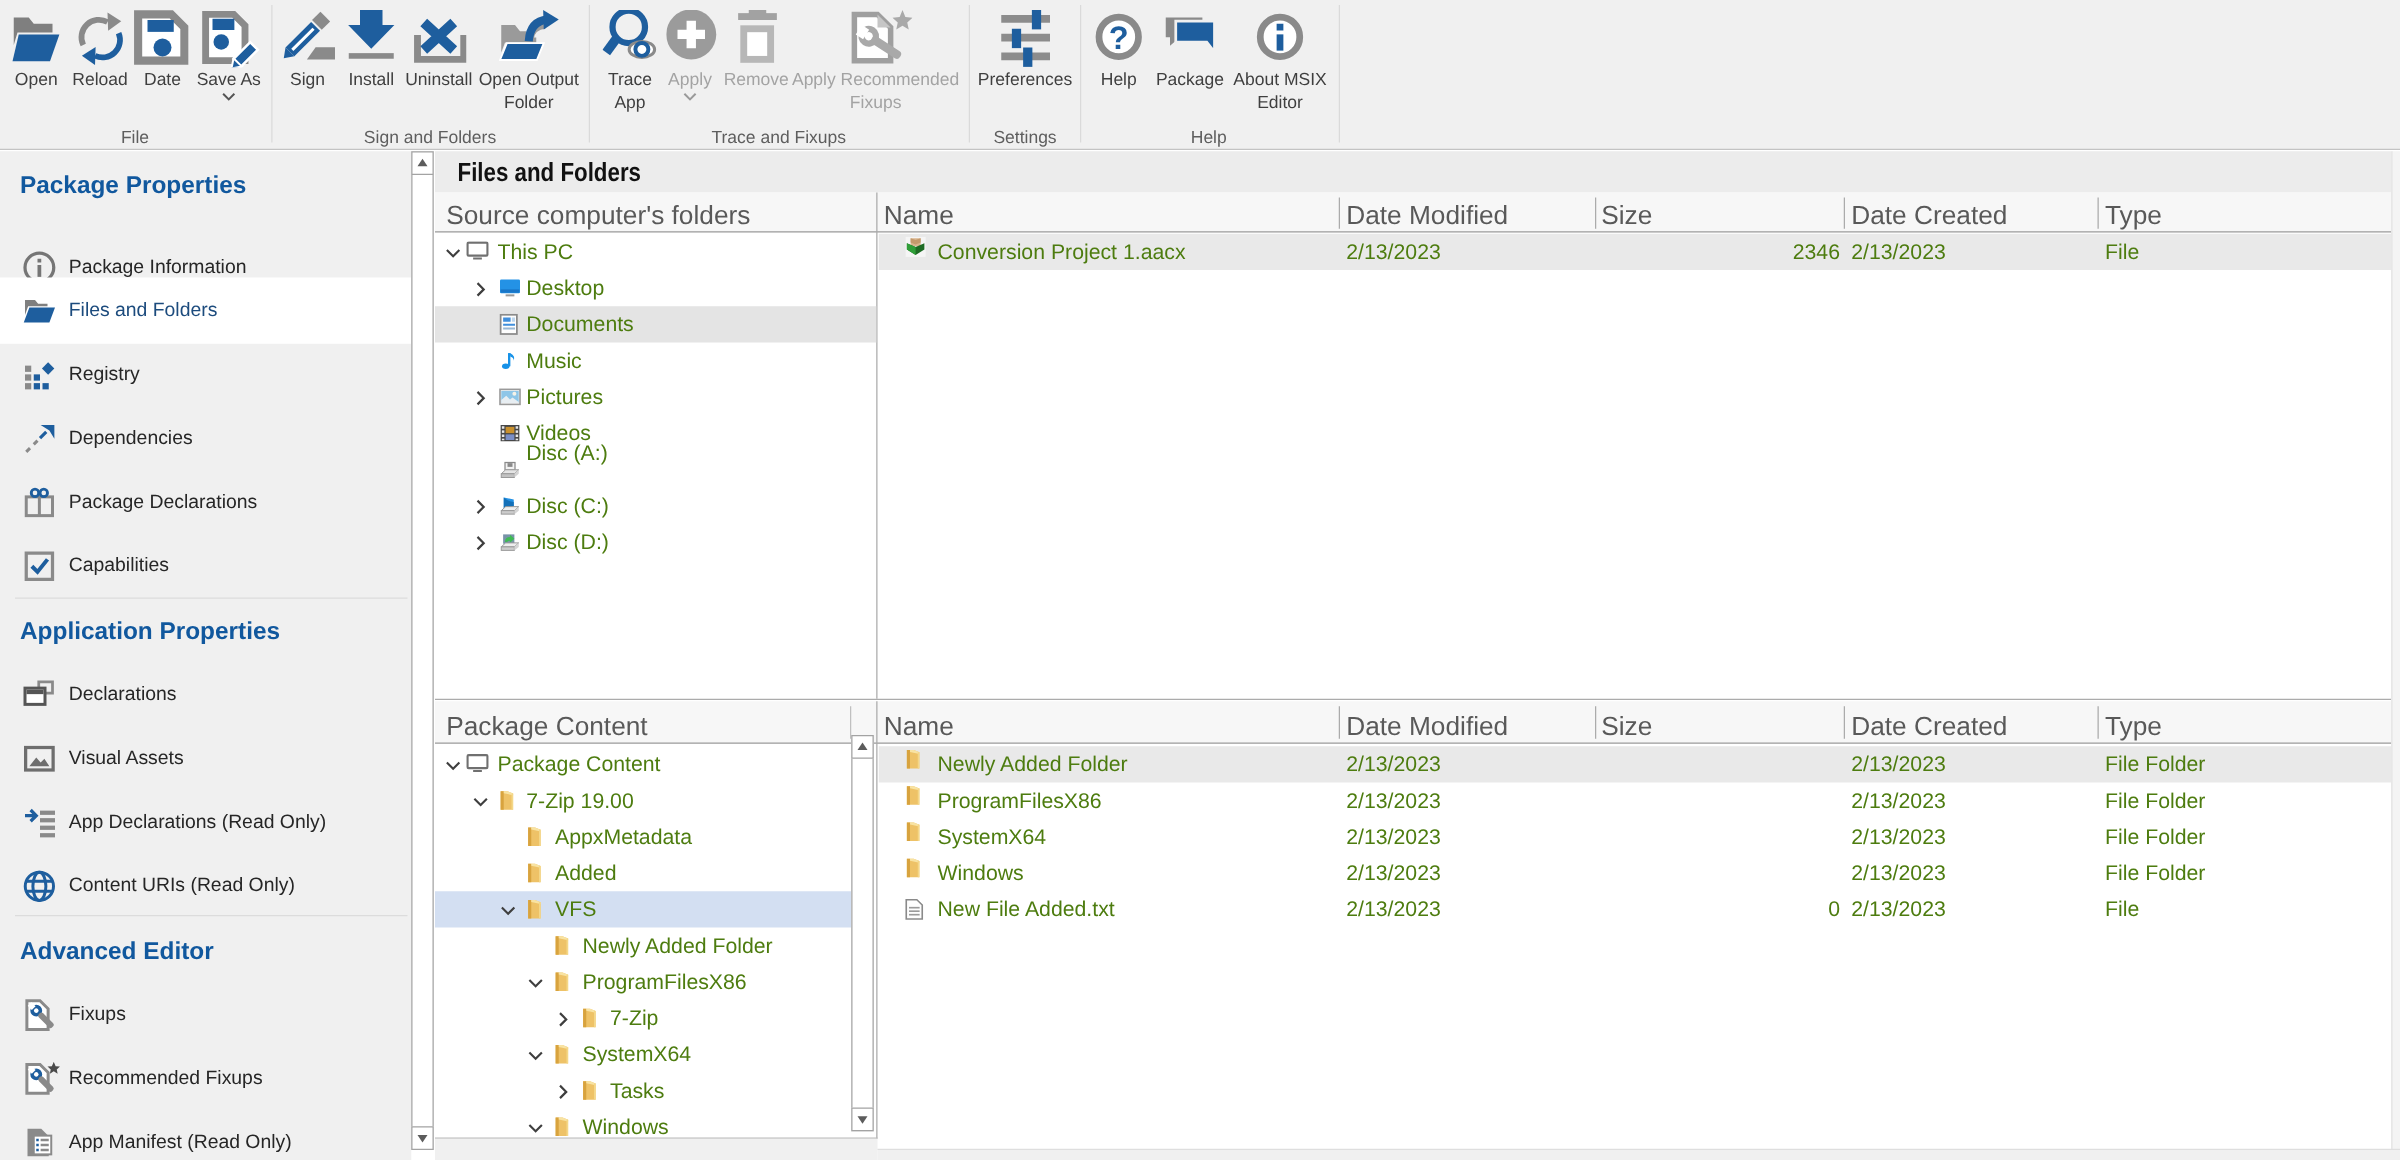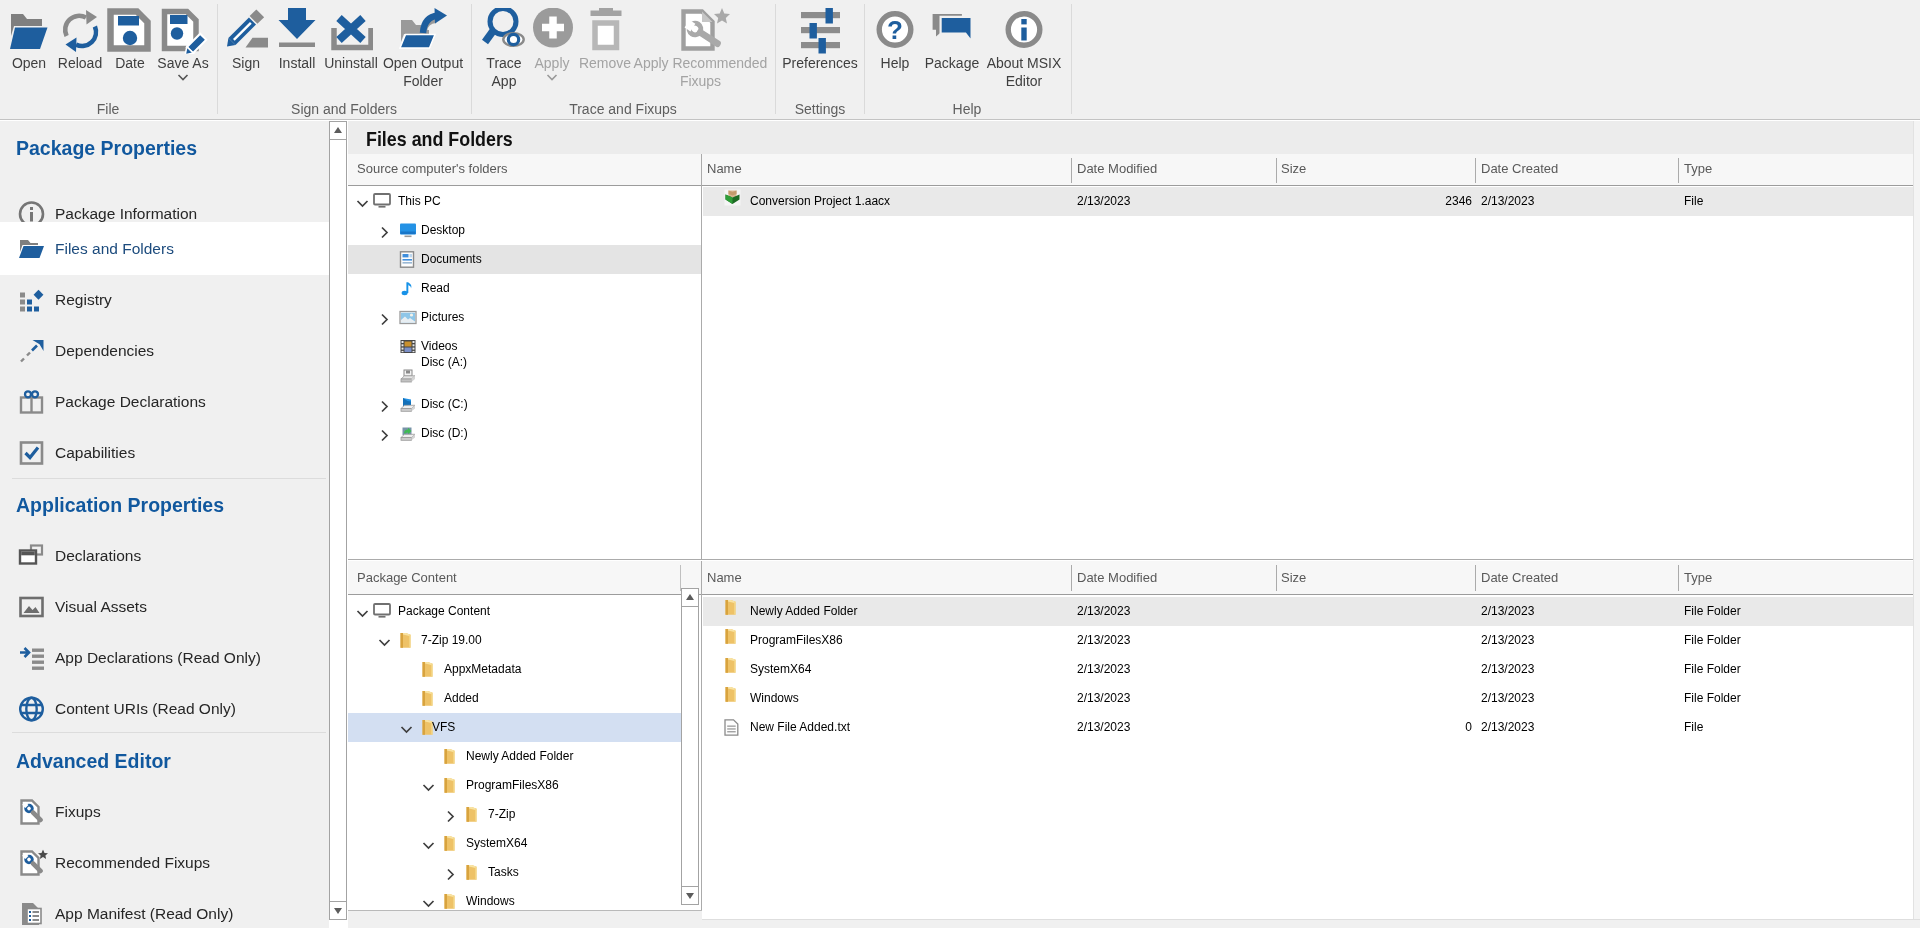--- a/index.html
+++ b/index.html
@@ -14,22 +14,22 @@
 .chev{display:block;margin:2px auto 0}
 .sidebar{left:0;top:121px;width:329px;height:807px;background:#f0f0f0}
 .shead{left:16px;font-size:19.5px;font-weight:bold;color:#11589e;white-space:nowrap}
 .sitem{left:0;width:329px;height:51px}
 .sitem .txt{position:absolute;left:55px;top:50%;transform:translateY(-50%);font-size:15.5px;color:#262626;white-space:nowrap}
 .sitem svg{position:absolute;left:18px;top:50%;transform:translateY(-50%)}
 .ssep{left:12px;width:314px;height:1px;background:#dcdcdc}
 .vline{width:1px;background:#ababab}
 .hline{height:1px;background:#ababab}
 .hdr{background:#f7f7f7;border-bottom:1px solid #9c9c9c}
-.htxt{font-size:13px;color:#595959;white-space:nowrap}
-.tt{position:absolute;font-size:12px;color:#000000;line-height:29px;white-space:nowrap}
+.htxt{font-size:21px;color:#595959;white-space:nowrap}
+.tt{position:absolute;font-size:17px;color:#4d7c0f;line-height:29px;white-space:nowrap}
 .num{text-align:right}
 </style>
 </head>
 <body>
 <div class="a ribbon"></div>
 
 <div class="a rdiv" style="left:217px"></div>
 <div class="a rdiv" style="left:471px"></div>
 <div class="a rdiv" style="left:775px"></div>
 <div class="a rdiv" style="left:864px"></div>
@@ -351,21 +351,21 @@
       <rect x="10.5" y="3" width="2.5" height="3.4" fill="#bcd6ee"></rect>
       <rect x="3.5" y="8" width="9.5" height="1.6" fill="#3f8edc"></rect>
       <rect x="3.5" y="11" width="9.5" height="1.6" fill="#9ab8d4"></rect>
     </svg></div>
 <div class="tt" style="left:421px;top:245px">Documents</div>
 <div class="a" style="left:399px;top:280px"><svg width="16" height="17" viewBox="0 0 16 17">
       <ellipse cx="5.6" cy="13" rx="3" ry="2.2" fill="#1792e8"></ellipse>
       <rect x="7.4" y="2.5" width="1.9" height="10.5" fill="#1792e8"></rect>
       <path d="M7.4,2.5 L9.3,2.5 Q13.5,4.5 12,8.5 Q12,5.8 9.3,5.3 L9.3,4.5 Z" fill="#1792e8"></path>
     </svg></div>
-<div class="tt" style="left:421px;top:274px">Read</div>
+<div class="tt" style="left:421px;top:274px">Music</div>
 <div class="a" style="left:378px;top:312px"><svg width="13" height="13">
       <path d="M4,1.5 L9,6.5 L4,11.5" fill="none" stroke="#3f3f3f" stroke-width="1.7"></path>
     </svg></div>
 <div class="a" style="left:399px;top:309px"><svg width="18" height="17" viewBox="0 0 18 17">
       <rect x="1" y="2.5" width="16" height="12" fill="#fdfdfd" stroke="#9a9a9a" stroke-width="1.3"></rect>
       <rect x="2" y="3.7" width="14" height="9.7" fill="#8ec6e8"></rect>
       <path d="M2,11 L6,7.5 L9,10.5 L11,9 L16,12.5 L16,13.4 L2,13.4 Z" fill="#e8eef2"></path>
       <circle cx="12.5" cy="6" r="1.6" fill="#f5f2e8"></circle>
     </svg></div>
 <div class="tt" style="left:421px;top:303px">Pictures</div>
@@ -481,21 +481,21 @@
 <div class="tt" style="left:444px;top:684px">Added</div>
 <div class="a" style="left:400px;top:722px"><svg width="13" height="13">
       <path d="M1.5,4 L6.5,9 L11.5,4" fill="none" stroke="#3f3f3f" stroke-width="1.7"></path>
     </svg></div>
 <div class="a" style="left:421px;top:719px"><svg width="13" height="17" viewBox="0 0 13 17">
       <path d="M1.5,1 L7,1 L11.5,2.8 L11.5,15.8 L1.5,15.8 Z" fill="#eec267"></path>
       <path d="M1.5,1 L4,1 L4,15.8 L1.5,15.8 Z" fill="#d8a33e"></path>
       <path d="M4,1 L7,1 L11.5,2.8 L11.5,4.2 L4,2.6 Z" fill="#f8e3a3"></path>
       <path d="M10.2,2.6 L11.5,2.8 L11.5,15.8 L10.2,15.8 Z" fill="#f4d788"></path>
     </svg></div>
-<div class="tt" style="left:432px;top:713px">VFS</div>
+<div class="tt" style="left:444px;top:713px">VFS</div>
 <div class="a" style="left:443px;top:748px"><svg width="13" height="17" viewBox="0 0 13 17">
       <path d="M1.5,1 L7,1 L11.5,2.8 L11.5,15.8 L1.5,15.8 Z" fill="#eec267"></path>
       <path d="M1.5,1 L4,1 L4,15.8 L1.5,15.8 Z" fill="#d8a33e"></path>
       <path d="M4,1 L7,1 L11.5,2.8 L11.5,4.2 L4,2.6 Z" fill="#f8e3a3"></path>
       <path d="M10.2,2.6 L11.5,2.8 L11.5,15.8 L10.2,15.8 Z" fill="#f4d788"></path>
     </svg></div>
 <div class="tt" style="left:466px;top:742px">Newly Added Folder</div>
 <div class="a" style="left:422px;top:780px"><svg width="13" height="13">
       <path d="M1.5,4 L6.5,9 L11.5,4" fill="none" stroke="#3f3f3f" stroke-width="1.7"></path>
     </svg></div>

